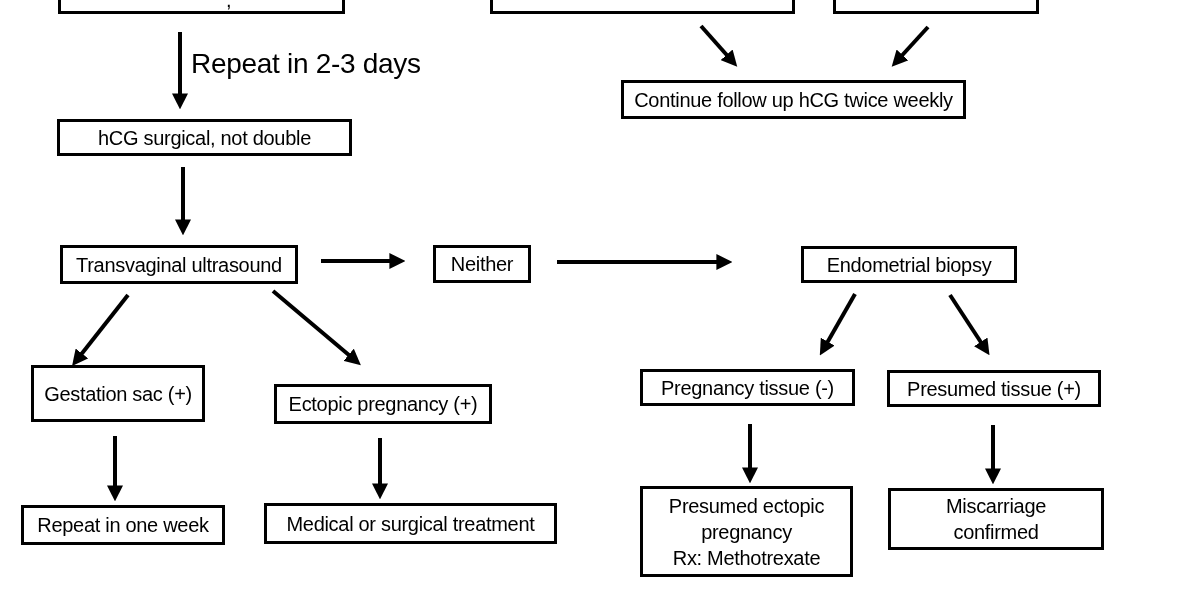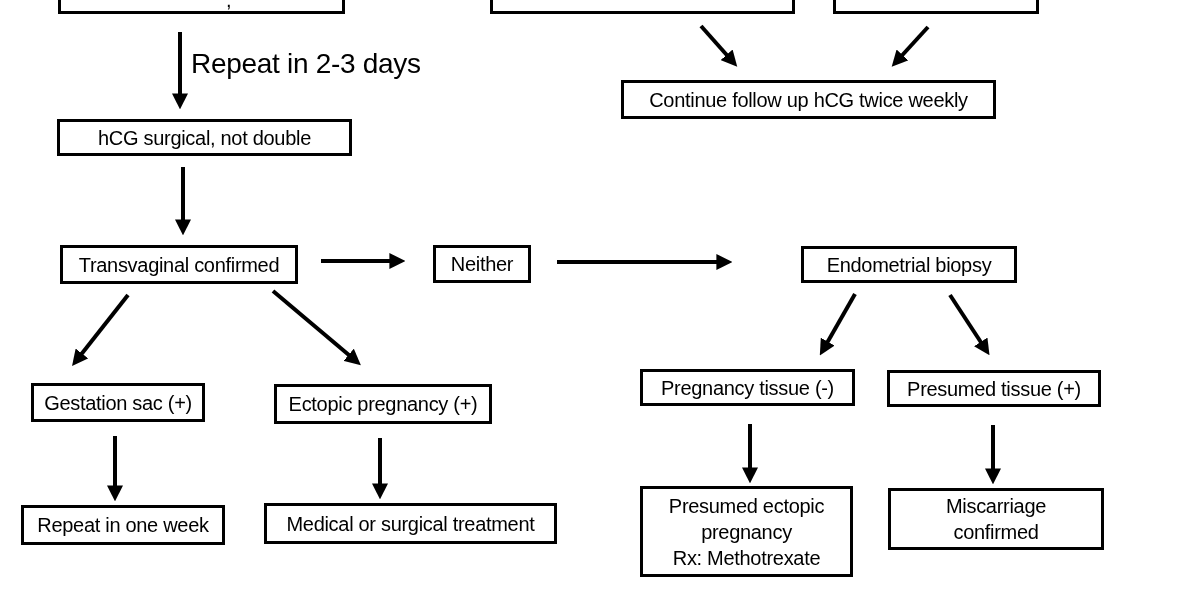--- a/index.html
+++ b/index.html
@@ -89,41 +89,41 @@
   </div>
   <div class="node" style="left:490px; top:-29px; width:305px; height:43px;">
     <span class="node-label"></span>
   </div>
   <div class="node" style="left:833px; top:-29px; width:206px; height:43px;">
     <span class="node-label"></span>
   </div>
 
   <div class="edge-label" style="left:191px; top:48px;">Repeat in 2-3 days</div>
 
-  <div class="node" style="left:621px; top:80px; width:375px; height:39px;">
+  <div class="node" style="left:621px; top:80px; width:345px; height:39px;">
     <span class="node-label">Continue follow up hCG twice weekly</span>
   </div>
 
   <div class="node" style="left:57px; top:119px; width:295px; height:37px;">
     <span class="node-label">hCG surgical, not double</span>
   </div>
 
   <div class="node" style="left:60px; top:245px; width:238px; height:39px;">
-    <span class="node-label">Transvaginal confirmed</span>
+    <span class="node-label">Transvaginal ultrasound</span>
   </div>
 
   <div class="node" style="left:433px; top:245px; width:98px; height:38px;">
     <span class="node-label">Neither</span>
   </div>
 
   <div class="node" style="left:801px; top:246px; width:216px; height:37px;">
     <span class="node-label">Endometrial biopsy</span>
   </div>
 
-  <div class="node" style="left:31px; top:383px; width:174px; height:39px;">
+  <div class="node" style="left:31px; top:365px; width:174px; height:57px;">
     <span class="node-label">Gestation sac (+)</span>
   </div>
 
   <div class="node" style="left:274px; top:384px; width:218px; height:40px;">
     <span class="node-label">Ectopic pregnancy (+)</span>
   </div>
 
   <div class="node" style="left:640px; top:369px; width:215px; height:37px;">
     <span class="node-label">Pregnancy tissue (-)</span>
   </div>

